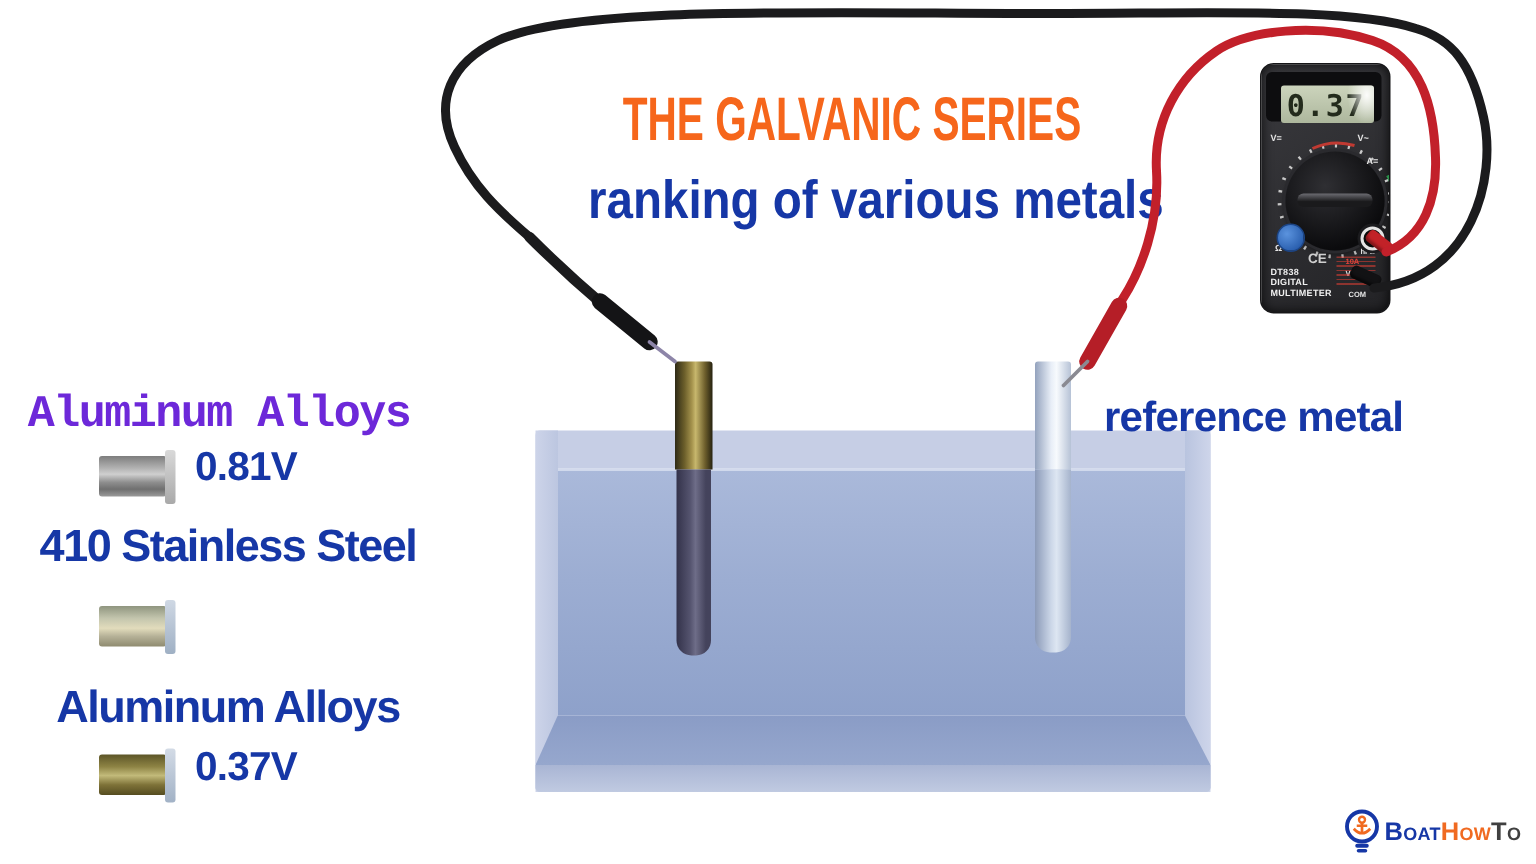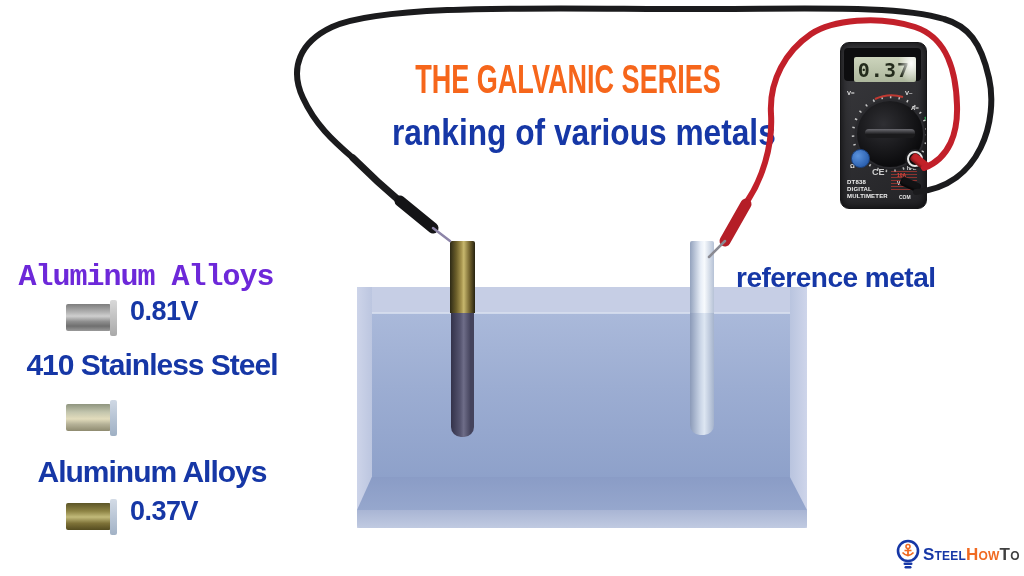--- a/index.html
+++ b/index.html
@@ -180,17 +180,17 @@
     <svg width="24" height="32" viewBox="0 0 24 32">
       <circle cx="12" cy="12" r="10" fill="none" stroke="#1637A6" stroke-width="2.6"></circle>
       <circle cx="12" cy="7.5" r="2" fill="none" stroke="#f06a21" stroke-width="1.6"></circle>
       <line x1="12" y1="9.5" x2="12" y2="16.5" stroke="#f06a21" stroke-width="1.8"></line>
       <line x1="8.5" y1="11.5" x2="15.5" y2="11.5" stroke="#f06a21" stroke-width="1.6"></line>
       <path d="M6.5 13.5 Q12 19.5 17.5 13.5" fill="none" stroke="#f06a21" stroke-width="1.8"></path>
       <rect x="7.5" y="23.5" width="9" height="2.6" rx="1.3" fill="#1637A6"></rect>
       <rect x="8.5" y="27" width="7" height="2.4" rx="1.2" fill="#1637A6"></rect>
     </svg>
     <div class="logo-text">
-      <span style="color:#1637A6;">Steel</span><span style="color:#f06a21;">How</span><span style="color:#404040;">To</span>
+      <span style="color:#1637A6;">Boat</span><span style="color:#f06a21;">How</span><span style="color:#404040;">To</span>
     </div>
   </div>
 
 </div>
 
 </body></html>

